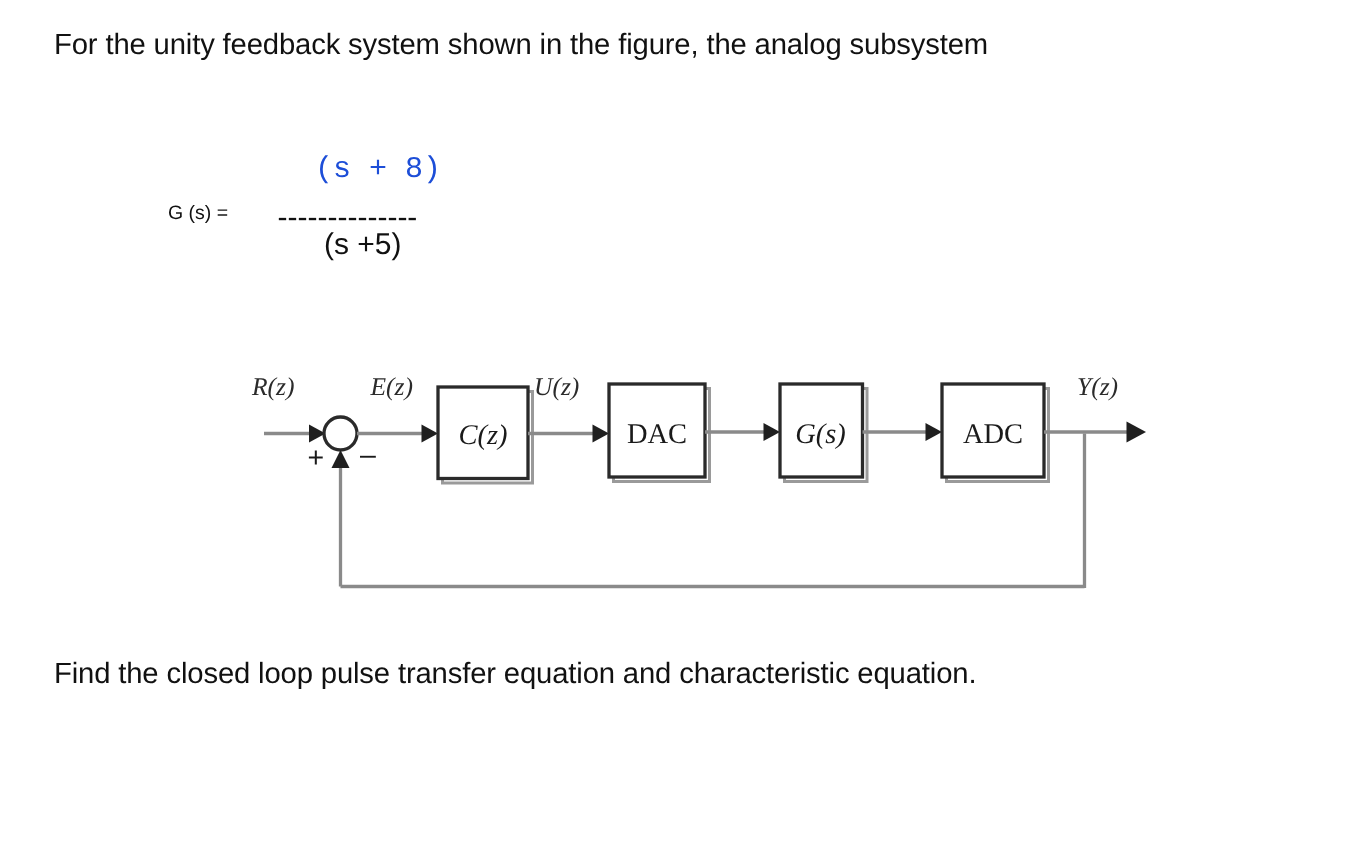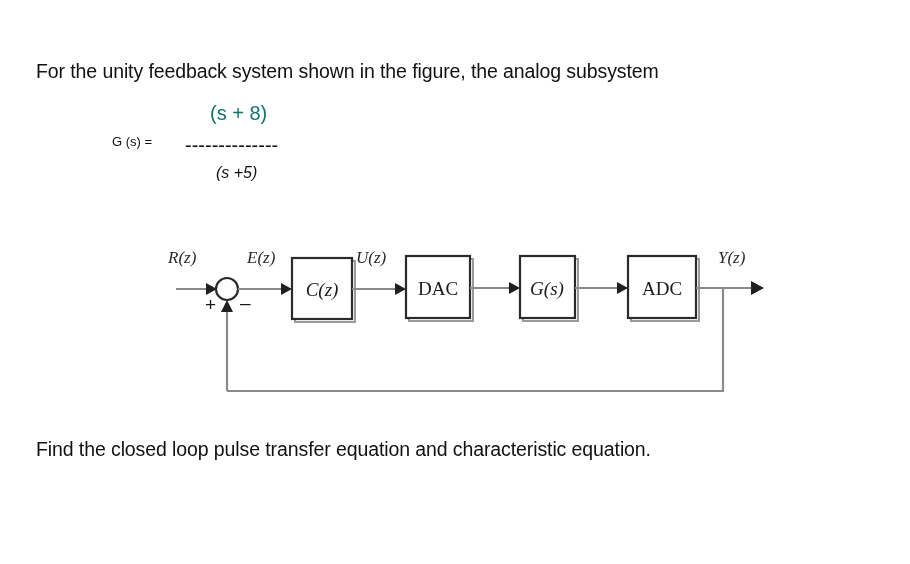--- a/index.html
+++ b/index.html
@@ -19,21 +19,21 @@
   
   .prose {
     position: absolute;
     font-family: "Liberation Sans", sans-serif;
     font-size: 19.5px;
     line-height: 24px;
     color: #111111;
     white-space: nowrap;
     letter-spacing: -0.1px;
   }
-  #intro-text { left: 36px; top: 18px; margin-top: 41px; }
+  #intro-text { left: 36px; top: 18px; }
   #question-text { left: 36px; top: 437px; }
 
   
   #formula {
     position: absolute;
     left: 112px;
     top: 100px;
     width: 330px;
     height: 96px;
   }
@@ -44,43 +44,42 @@
     font-size: 13px;
     font-family: "Liberation Sans", sans-serif;
     white-space: nowrap;
     color: #111;
   }
   .f-num {
     position: absolute;
     left: 98px;
     top: 2px;
     font-size: 20px;
-    font-family: Liberation Sans, sans-serif;
+    font-family: Liberation Mono, monospace;
     white-space: nowrap;
-    color: #0f766e;
+    color: #1d4ed8;
   }
   .f-bar {
     position: absolute;
     left: 73px;
     top: 34px;
     font-size: 20px;
     font-family: "Liberation Sans", sans-serif;
     white-space: nowrap;
     color: #111;
     letter-spacing: 0px;
   }
   .f-den {
     position: absolute;
     left: 104px;
-    top: 64px;
-    font-size: 16px;
+    top: 52px;
+    font-size: 20px;
     font-family: "Liberation Sans", sans-serif;
     white-space: nowrap;
     color: #111;
-    font-style: italic;
   }
 
   
   #diagram {
     position: absolute;
     left: 0px;
     top: 0px;
     width: 808px;
     height: 564px;
     pointer-events: none;

